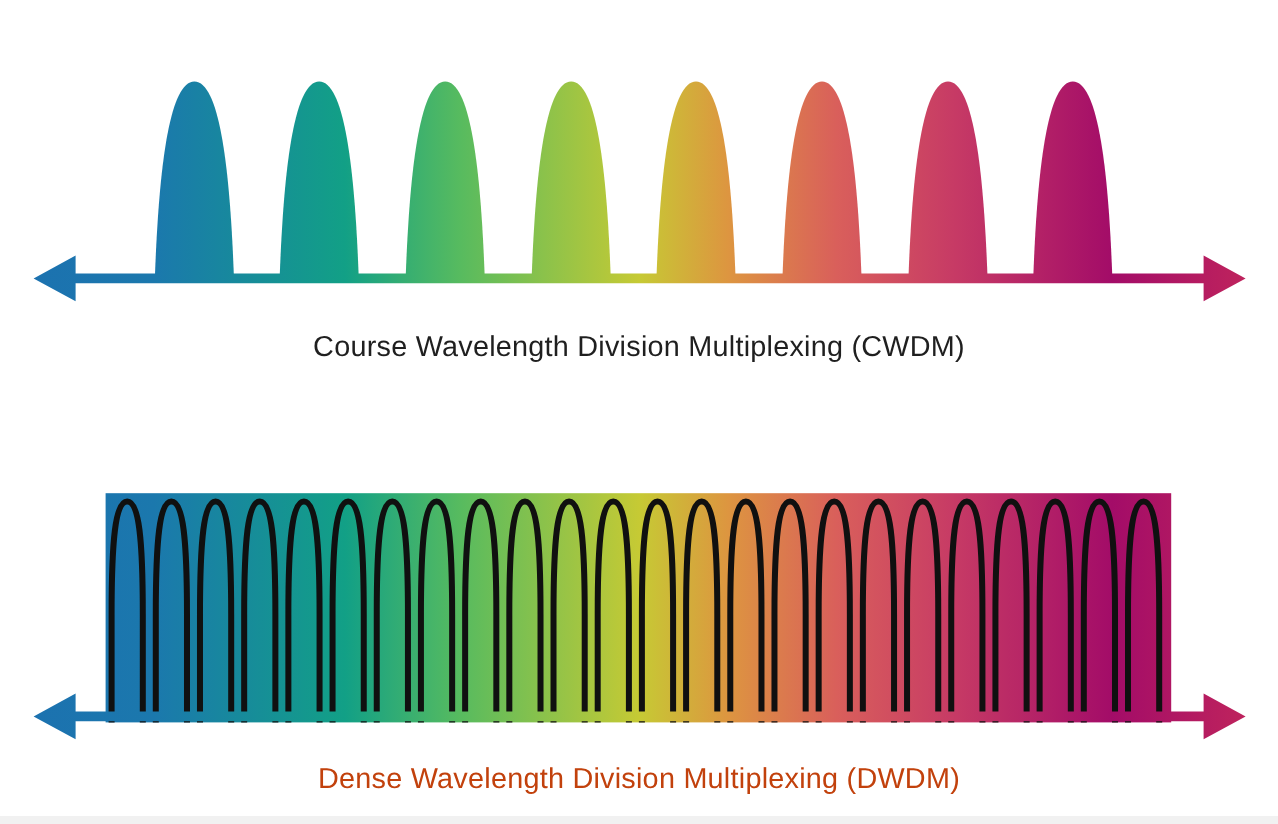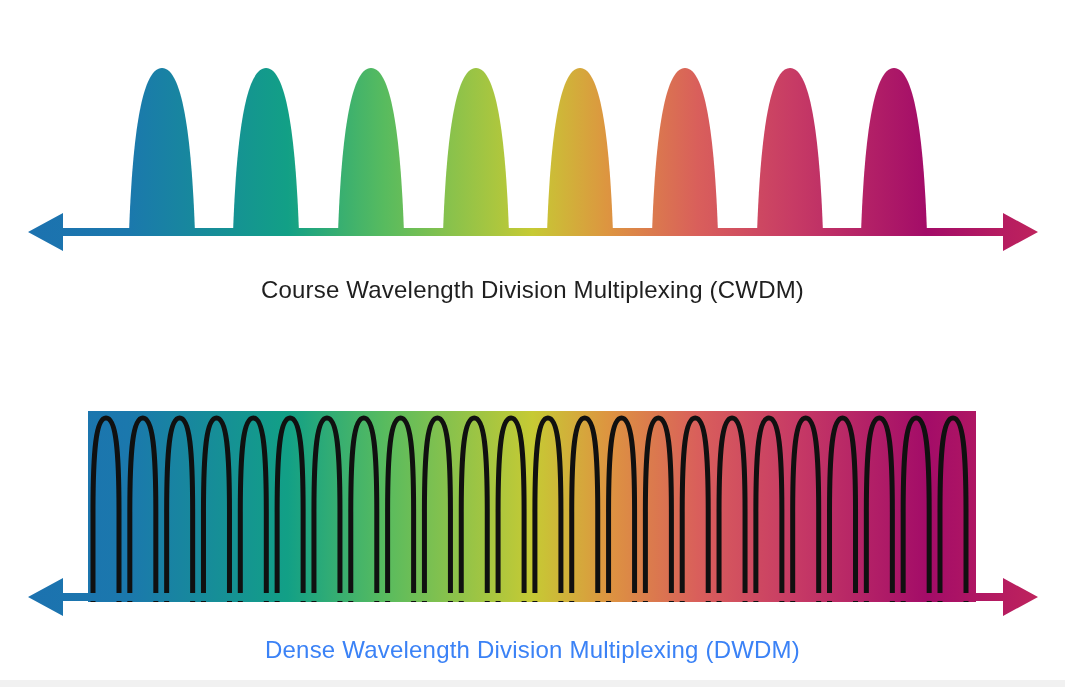--- a/index.html
+++ b/index.html
@@ -110,17 +110,17 @@
       <path d="M719.0434782608696 210 L719.0434782608696 120 C 719.0434782608696 58 722.0434782608696 26 732.0434782608696 26 C 742.0434782608696 26 745.0434782608696 58 745.0434782608696 120 L745.0434782608696 210" fill="none" stroke="#101010" stroke-width="5"></path>
       <path d="M755.8695652173914 210 L755.8695652173914 120 C 755.8695652173914 58 758.8695652173914 26 768.8695652173914 26 C 778.8695652173914 26 781.8695652173914 58 781.8695652173914 120 L781.8695652173914 210" fill="none" stroke="#101010" stroke-width="5"></path>
       <path d="M792.6956521739131 210 L792.6956521739131 120 C 792.6956521739131 58 795.6956521739131 26 805.6956521739131 26 C 815.6956521739131 26 818.6956521739131 58 818.6956521739131 120 L818.6956521739131 210" fill="none" stroke="#101010" stroke-width="5"></path>
       <path d="M829.5217391304349 210 L829.5217391304349 120 C 829.5217391304349 58 832.5217391304349 26 842.5217391304349 26 C 852.5217391304349 26 855.5217391304349 58 855.5217391304349 120 L855.5217391304349 210" fill="none" stroke="#101010" stroke-width="5"></path>
       <path d="M866.3478260869566 210 L866.3478260869566 120 C 866.3478260869566 58 869.3478260869566 26 879.3478260869566 26 C 889.3478260869566 26 892.3478260869566 58 892.3478260869566 120 L892.3478260869566 210" fill="none" stroke="#101010" stroke-width="5"></path>
       <path d="M903.1739130434784 210 L903.1739130434784 120 C 903.1739130434784 58 906.1739130434784 26 916.1739130434784 26 C 926.1739130434784 26 929.1739130434784 58 929.1739130434784 120 L929.1739130434784 210" fill="none" stroke="#101010" stroke-width="5"></path>
       <path d="M940.0000000000001 210 L940.0000000000001 120 C 940.0000000000001 58 943.0000000000001 26 953.0000000000001 26 C 963.0000000000001 26 966.0000000000001 58 966.0000000000001 120 L966.0000000000001 210" fill="none" stroke="#101010" stroke-width="5"></path>
       <path d="M28 205 L63 186 L63 201 L1003 201 L1003 186 L1038 205 L1003 224 L1003 209 L63 209 L63 224 Z" fill="url(#spec-grad-2)"></path>
     </svg>
 
-  <div class="caption" id="dwdm-caption" style="color: #3b82f6;">Dense Wavelength Division Multiplexing (DWDM)</div>
+  <div class="caption" id="dwdm-caption" style="color: #c2410c;">Dense Wavelength Division Multiplexing (DWDM)</div>
 
   <div class="bottom-strip" id="bottom-strip" style="background: rgb(241, 241, 241);"></div>
 
 </div>
 
 </body></html>

